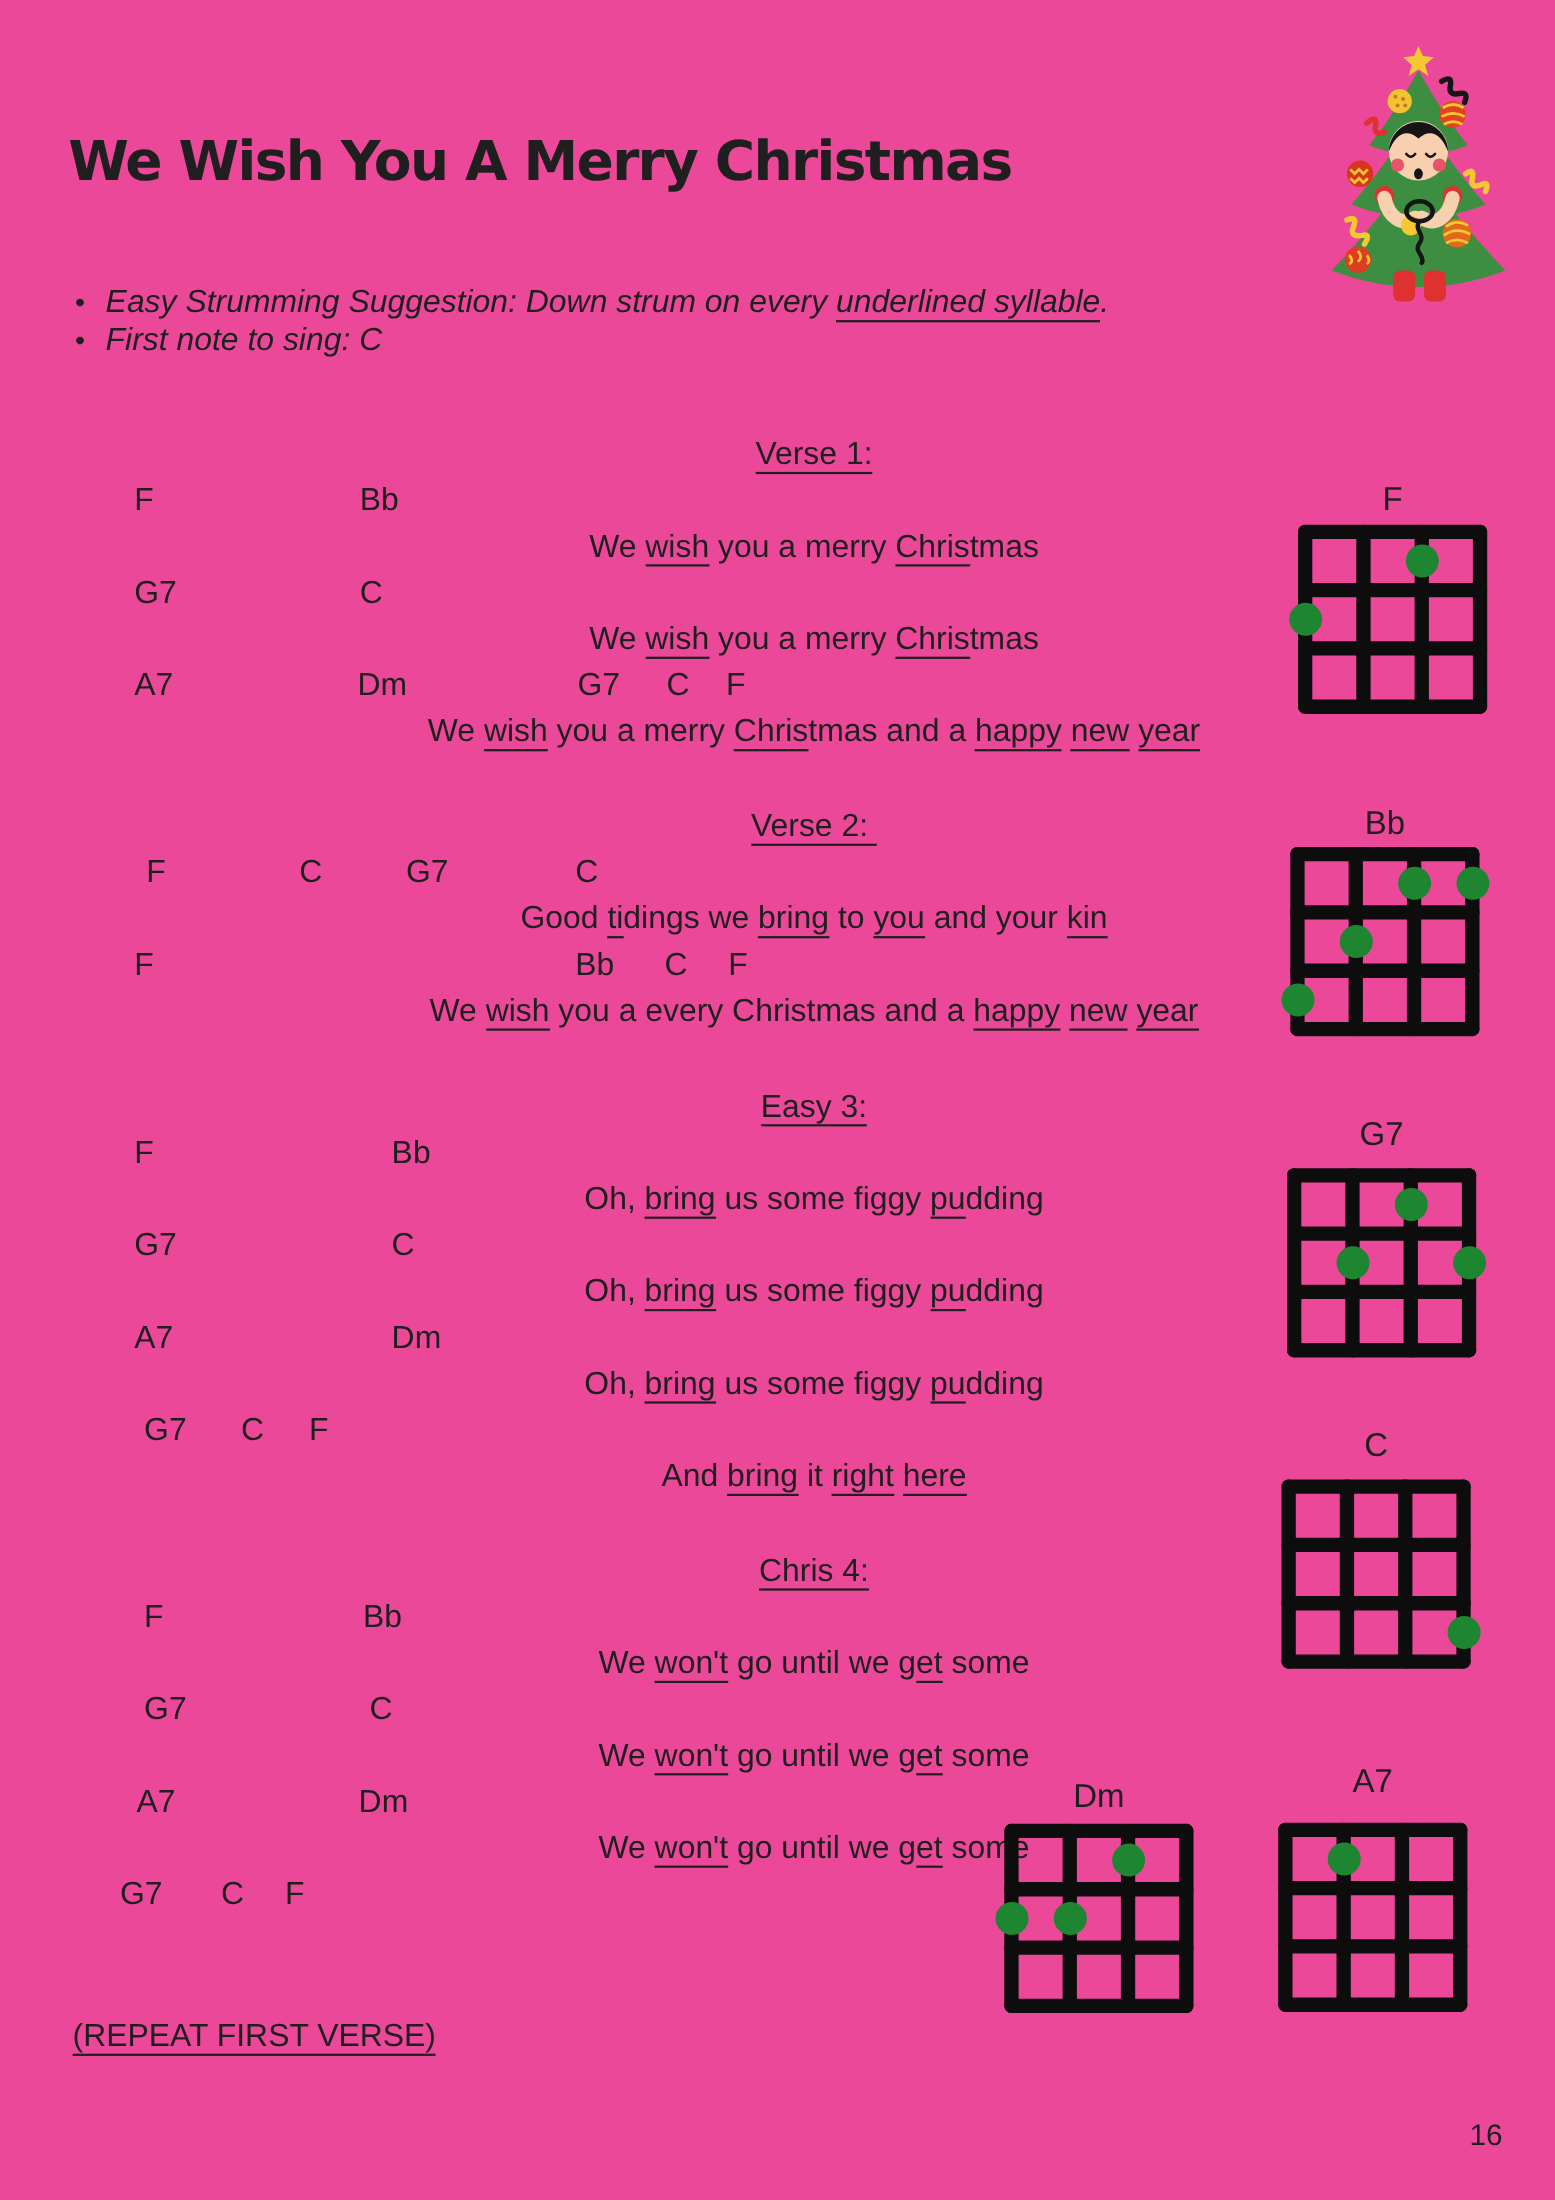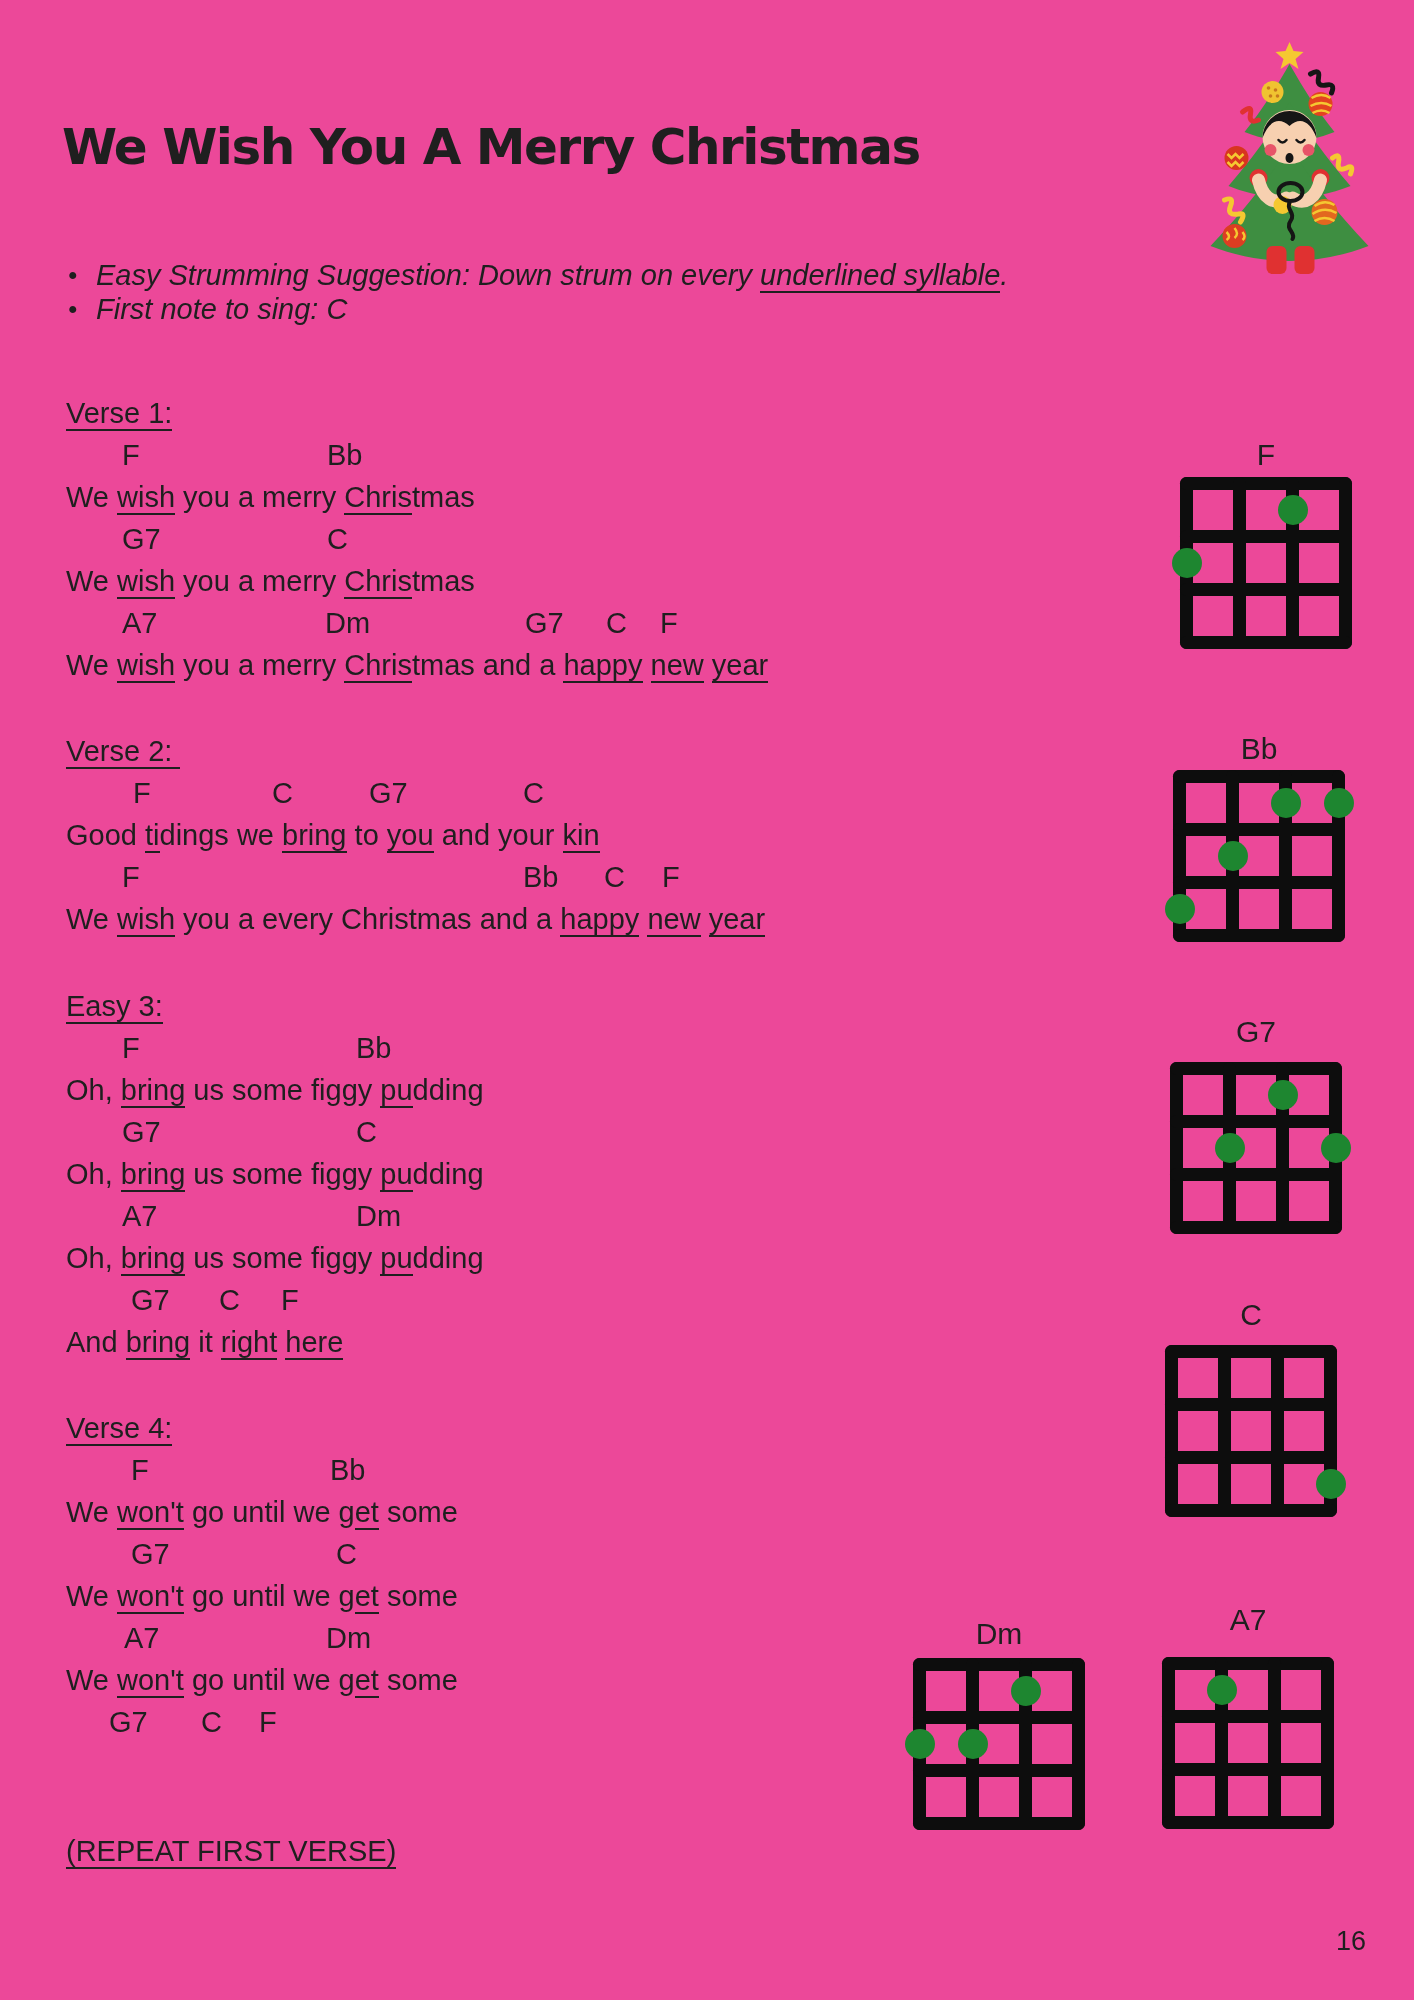--- a/index.html
+++ b/index.html
@@ -13,21 +13,21 @@
 
   .tree{position:absolute;left:1180px;top:40px;}
 
   .notes{position:absolute;left:66px;top:258px;list-style:none;margin:0;padding:0;
          font-style:italic;font-size:29px;}
   .notes li{position:relative;line-height:34px;padding-left:30px;white-space:pre;}
   .notes li::before{content:"\2022";position:absolute;left:2px;top:0;font-size:26px;}
 
   .verse{position:absolute;left:0;right:0;}
   .vrow{height:42px;line-height:42px;font-size:29px;white-space:pre;}
-  .vhead-row,.lyric-row{padding-left:66px;}
+  .vhead-row,.lyric-row{padding-left:66px;text-align:center;}
   .chord-row{position:relative;}
   .chord{position:absolute;top:0;}
   .u{border-bottom:2px solid #1f1f1f;}
   .vhead{border-bottom:2px solid #1f1f1f;}
 
   .repeat{position:absolute;left:66px;top:1830px;font-size:29px;line-height:42px;white-space:pre;}
 
   .diagram{position:absolute;}
   .dlabel{width:172px;text-align:center;font-size:30px;line-height:34px;}
   .grid{position:relative;width:172px;height:172px;}
@@ -110,21 +110,21 @@
         <div class="vrow chord-row"><span class="chord" style="left: 122px;">F</span><span class="chord" style="left: 356px;">Bb</span></div>
         <div class="vrow lyric-row"><span>Oh, </span><span class="u">bring</span><span> us some figgy </span><span class="u">pu</span><span>dding</span></div>
         <div class="vrow chord-row"><span class="chord" style="left: 122px;">G7</span><span class="chord" style="left: 356px;">C</span></div>
         <div class="vrow lyric-row"><span>Oh, </span><span class="u">bring</span><span> us some figgy </span><span class="u">pu</span><span>dding</span></div>
         <div class="vrow chord-row"><span class="chord" style="left: 122px;">A7</span><span class="chord" style="left: 356px;">Dm</span></div>
         <div class="vrow lyric-row"><span>Oh, </span><span class="u">bring</span><span> us some figgy </span><span class="u">pu</span><span>dding</span></div>
         <div class="vrow chord-row"><span class="chord" style="left: 131px;">G7</span><span class="chord" style="left: 219px;">C</span><span class="chord" style="left: 281px;">F</span></div>
         <div class="vrow lyric-row"><span>And </span><span class="u">bring</span><span> it </span><span class="u">right</span><span> </span><span class="u">here</span></div>
       </section>
       <section class="verse" style="top: 1407px;">
-        <div class="vrow vhead-row"><span class="vhead">Verse 4:</span></div>
+        <div class="vrow vhead-row"><span class="vhead">Chris 4:</span></div>
         <div class="vrow chord-row"><span class="chord" style="left: 131px;">F</span><span class="chord" style="left: 330px;">Bb</span></div>
         <div class="vrow lyric-row"><span>We </span><span class="u">won't</span><span> go until we g</span><span class="u">et</span><span> some</span></div>
         <div class="vrow chord-row"><span class="chord" style="left: 131px;">G7</span><span class="chord" style="left: 336px;">C</span></div>
         <div class="vrow lyric-row"><span>We </span><span class="u">won't</span><span> go until we g</span><span class="u">et</span><span> some</span></div>
         <div class="vrow chord-row"><span class="chord" style="left: 124px;">A7</span><span class="chord" style="left: 326px;">Dm</span></div>
         <div class="vrow lyric-row"><span>We </span><span class="u">won't</span><span> go until we g</span><span class="u">et</span><span> some</span></div>
         <div class="vrow chord-row"><span class="chord" style="left: 109px;">G7</span><span class="chord" style="left: 201px;">C</span><span class="chord" style="left: 259px;">F</span></div>
       </section>
     </div>
 

